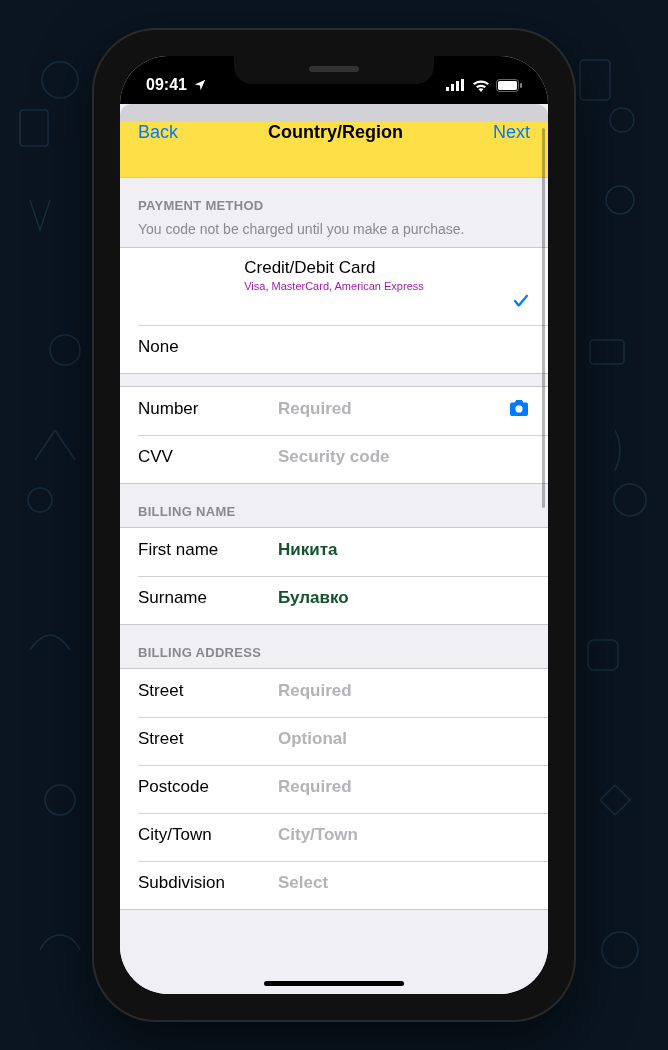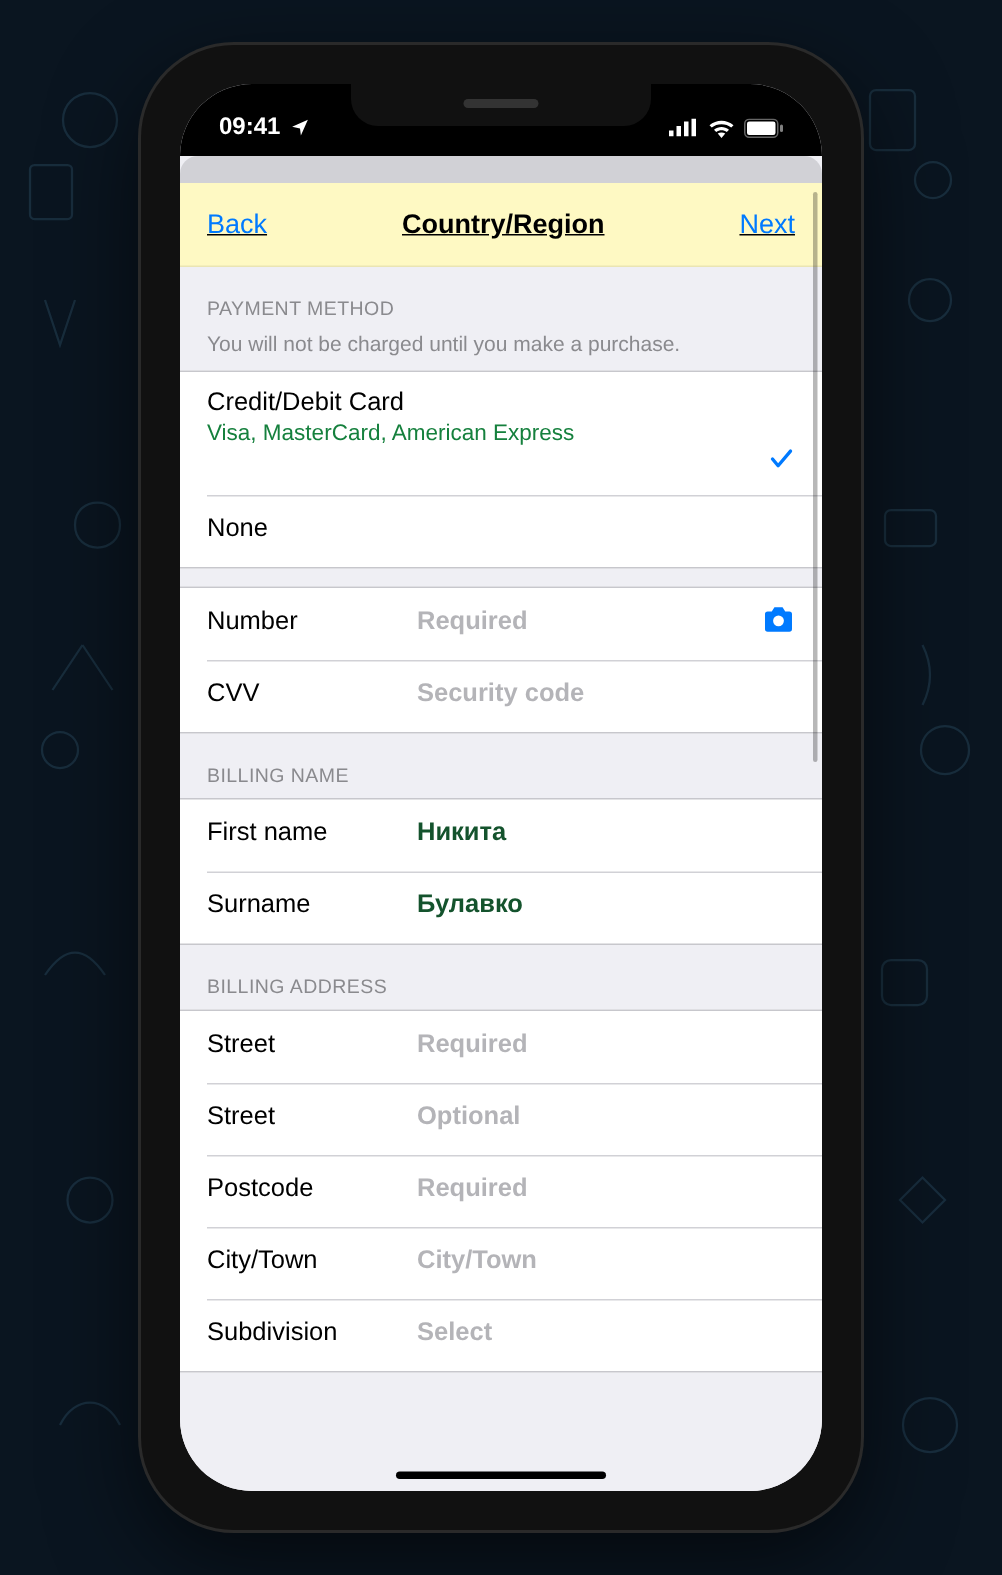--- a/index.html
+++ b/index.html
@@ -80,44 +80,44 @@
   border-top-left-radius: 12px;
   border-top-right-radius: 12px;
 }
 .sheet-content {
   background: #efeff4;
   height: calc(100% - 48px - 18px);
   overflow-y: auto;
 }
 .nav-bar {
   height: 56px;
-  background: #fef9c3;
+  background: #fde047;
   display: flex;
-  align-items: center;
+  align-items: flex-start;
   justify-content: space-between;
   padding: 0 18px;
   border-bottom: 0.5px solid rgba(0,0,0,0.08);
-  text-decoration: underline;
 }
 .nav-link {
   color: #007aff;
   font-size: 18px;
   font-weight: 400;
 }
 .nav-title {
   font-size: 18px;
   font-weight: 600;
   color: #000;
 }
 .section-header {
   padding: 20px 18px 8px;
   color: #8a8a8e;
   font-size: 13px;
   letter-spacing: 0.3px;
   text-transform: uppercase;
+  font-weight: bold;
 }
 .section-note {
   padding: 0 18px 10px;
   color: #8a8a8e;
   font-size: 14px;
   text-transform: none;
   letter-spacing: 0;
 }
 .list-group { background: #fff; border-top: 0.5px solid #c7c7cc; border-bottom: 0.5px solid #c7c7cc; }
 .row {
@@ -131,21 +131,21 @@
   content: "";
   position: absolute;
   left: 18px;
   right: 0;
   top: 0;
   height: 0.5px;
   background: #d1d1d6;
 }
 .row-stacked { flex-direction: column; align-items: flex-start; padding: 10px 18px; }
 .row-title { font-size: 17px; color: #000; }
-.row-sub { font-size: 15px; color: #15803d; margin-top: 2px; }
+.row-sub { font-size: 11px; color: #a21caf; margin-top: 2px; }
 .row-check { margin-left: auto; color: #007aff; font-size: 18px; }
 .field-row { display: flex; align-items: flex-start; }
 .field-label { width: 140px; font-size: 17px; color: #000; flex-shrink: 0; }
 .field-input {
   flex: 1;
   border: none;
   outline: none;
   font-size: 17px;
   color: #14532d;
   background: transparent;
@@ -240,24 +240,24 @@
 
       <div class="nav-bar">
         <span class="nav-link">Back</span>
         <span class="nav-title">Country/Region</span>
         <span class="nav-link">Next</span>
       </div>
 
       <div class="section-header">
         <div>PAYMENT METHOD</div>
       </div>
-      <div class="section-note">You will not be charged until you make a purchase.</div>
+      <div class="section-note">You code not be charged until you make a purchase.</div>
 
       <div class="list-group">
-        <div class="row row-stacked" style="flex-direction:column;">
+        <div class="row row-stacked" style="flex-direction:column;align-items:center">
           <div>
             <div class="row-title">Credit/Debit Card</div>
             <div class="row-sub">Visa, MasterCard, American Express</div>
           </div>
           <span class="row-check">
             <svg width="18" height="18" viewBox="0 0 24 24" fill="none" stroke="#007aff" stroke-width="3" stroke-linecap="round" stroke-linejoin="round">
                 <polyline points="4 12 9 18 20 5"></polyline>
               </svg>
           </span>
         </div>

